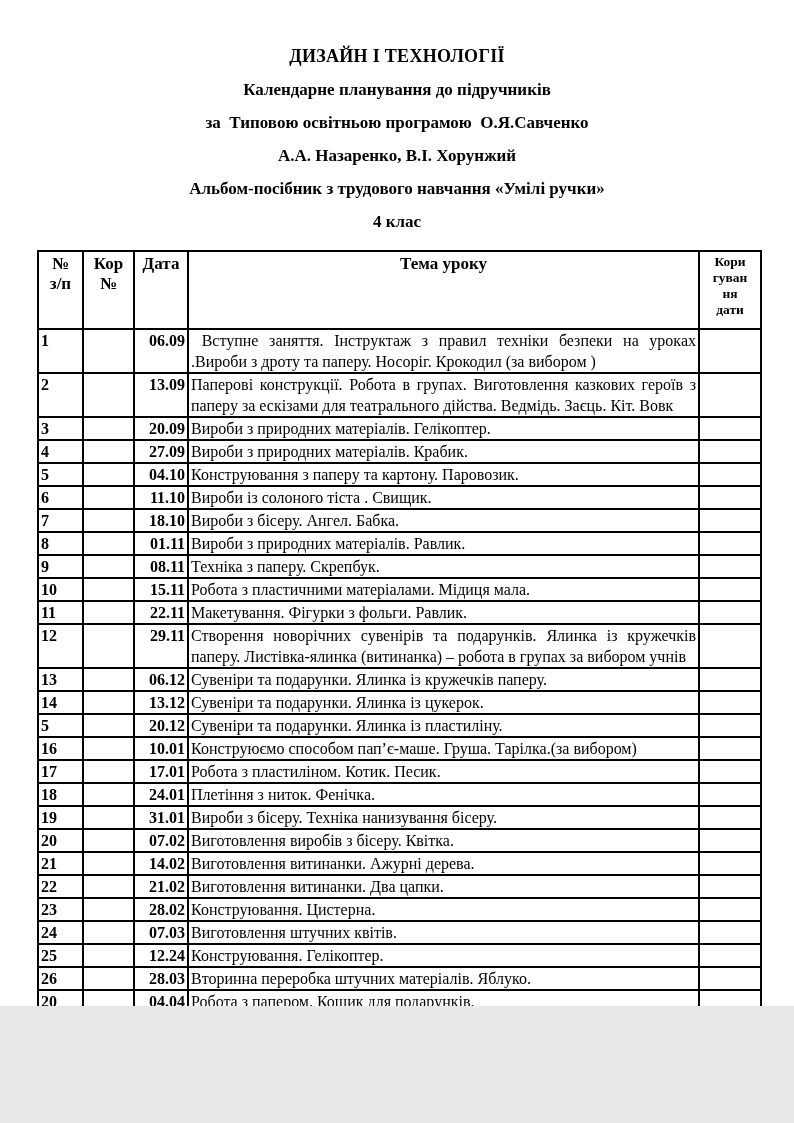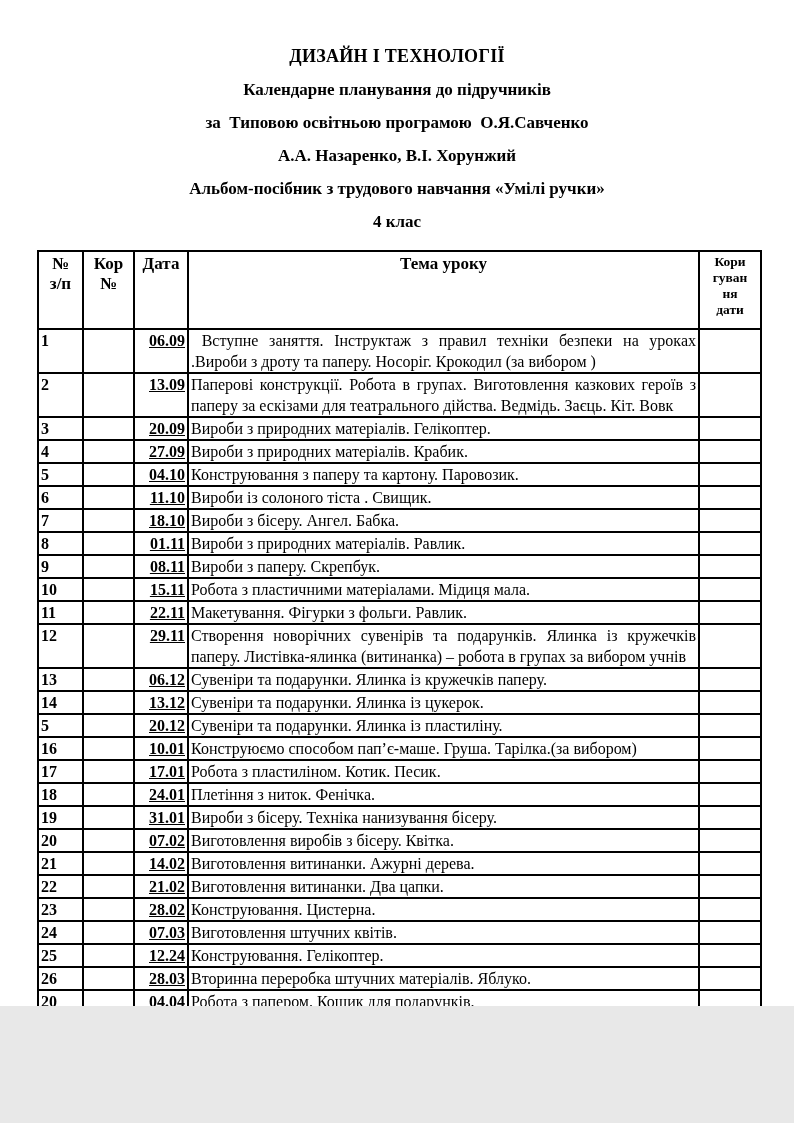--- a/index.html
+++ b/index.html
@@ -53,21 +53,21 @@
     font-size: 13.5px;
     line-height: 16px;
   }
   table.schedule td {
     font-size: 16px;
     line-height: 21px;
     vertical-align: top;
     padding: 0 2px;
   }
   td.c-num  { font-weight: bold; padding-left: 6px; }
-  td.c-date { font-weight: bold; text-align: right; padding-right: 5px; text-decoration: underline; }
+  td.c-date { font-weight: bold; text-align: right; padding-right: 5px; }
   td.c-topic {
     text-align: justify;
     padding-left: 5px;
     padding-right: 4px;
     white-space: pre-wrap;
   }
   td.c-kor, td.c-corr { }
 </style>
 </head>
 <body>
@@ -167,21 +167,21 @@
     <td class="c-kor"></td>
     <td class="c-date">01.11</td>
     <td class="c-topic">Вироби з природних матеріалів. Равлик.</td>
     <td class="c-corr"></td>
   </tr>
 
   <tr>
     <td class="c-num">9</td>
     <td class="c-kor"></td>
     <td class="c-date">08.11</td>
-    <td class="c-topic">Вироби з паперу. Скрепбук.</td>
+    <td class="c-topic">Техніка з паперу. Скрепбук.</td>
     <td class="c-corr"></td>
   </tr>
 
   <tr>
     <td class="c-num">10</td>
     <td class="c-kor"></td>
     <td class="c-date">15.11</td>
     <td class="c-topic">Робота з пластичними матеріалами. Мідиця мала.</td>
     <td class="c-corr"></td>
   </tr>

